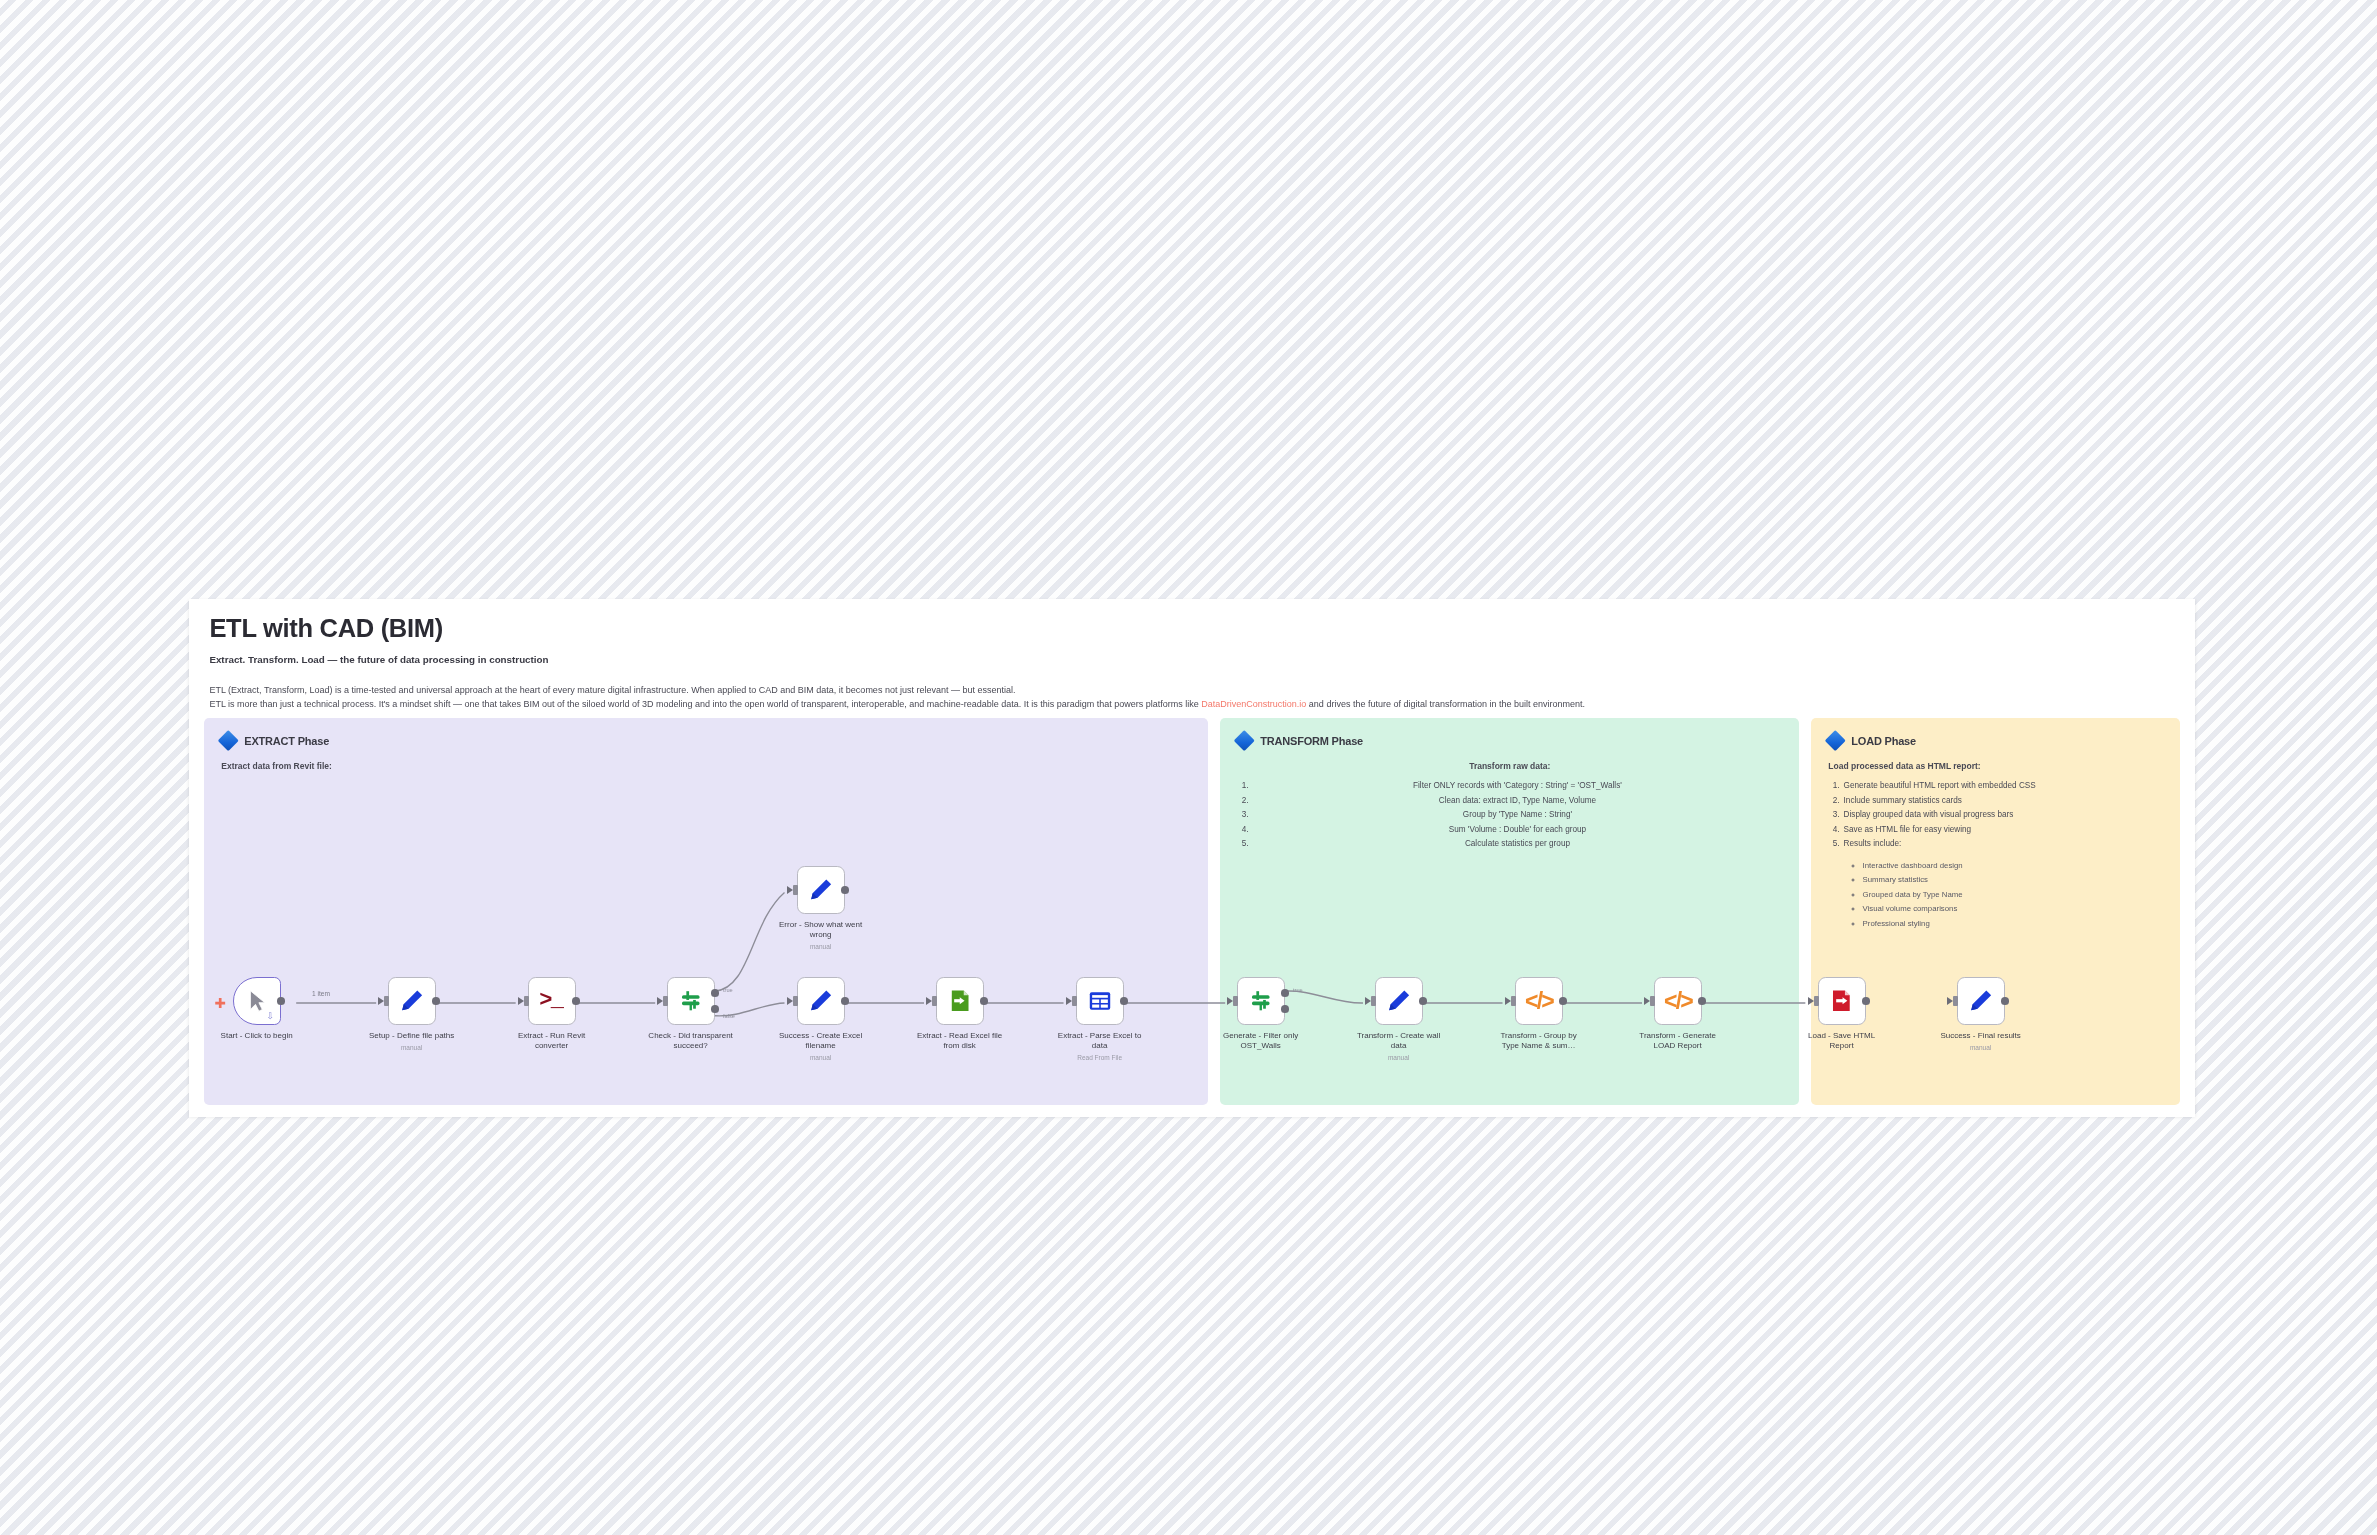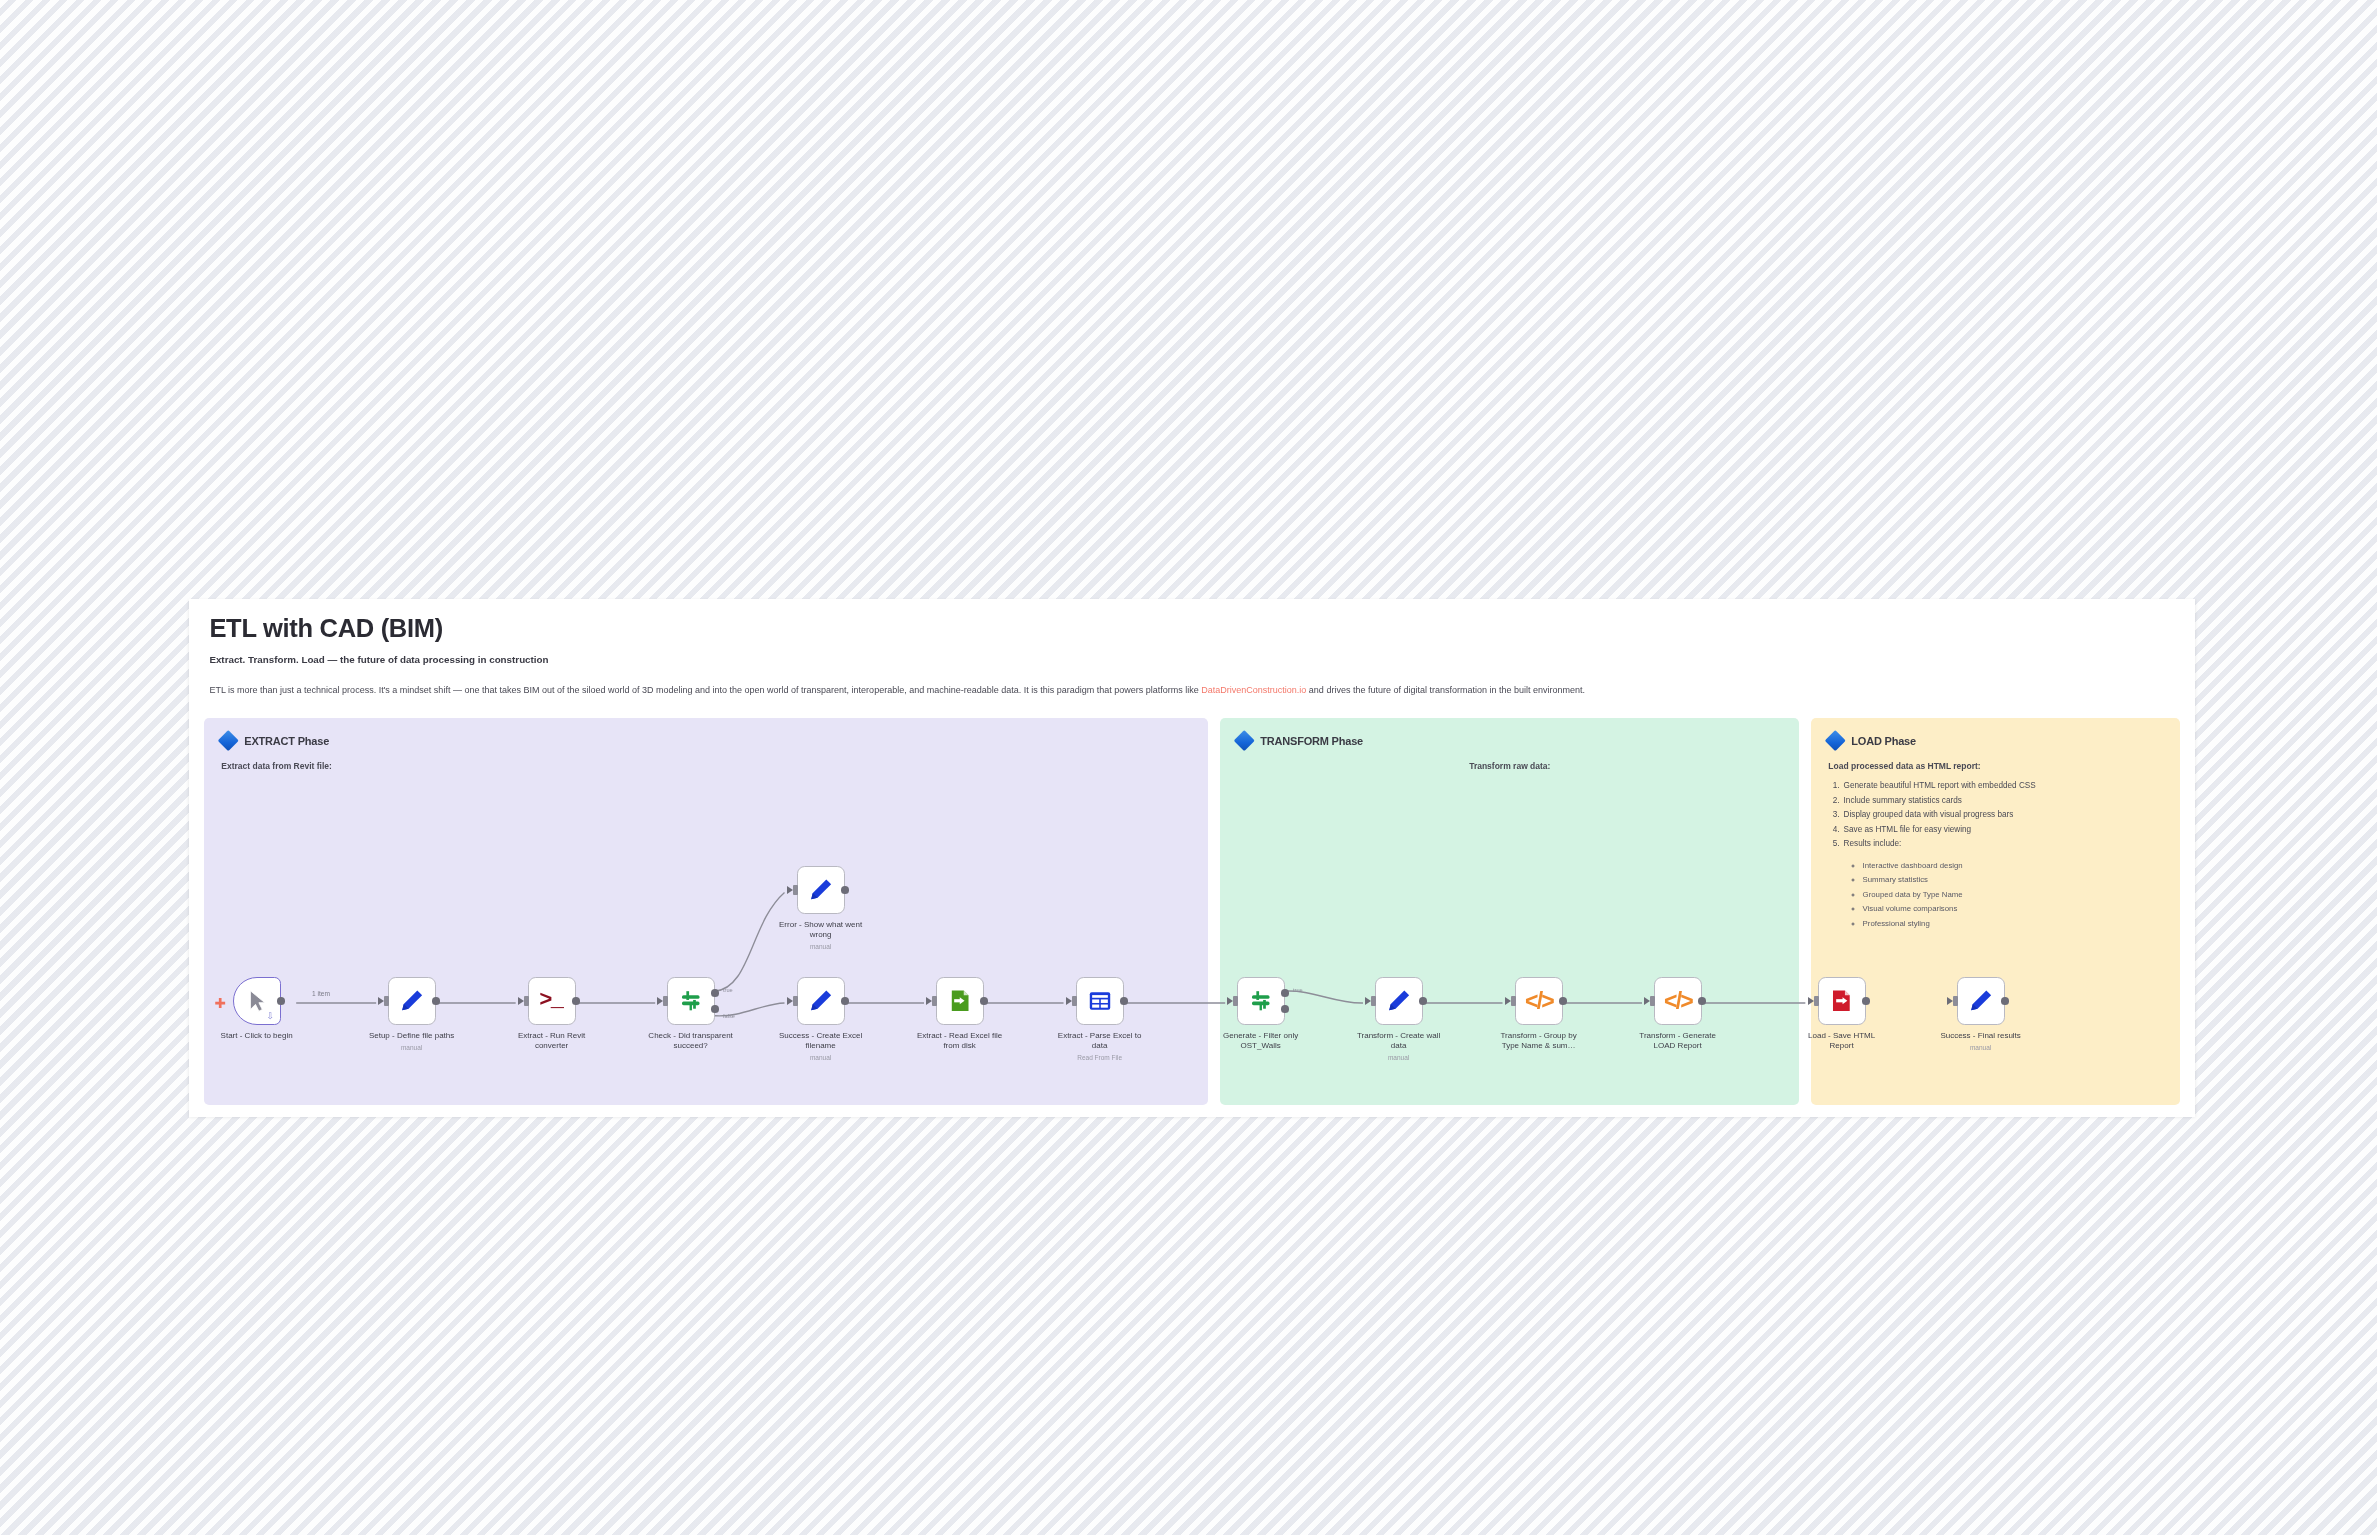--- a/index.html
+++ b/index.html
@@ -243,20 +243,21 @@
   }
 </style>
 </head>
 <body>
 
 <div id="doc-card">
 
   <div id="doc-header">
     <h1 id="page-title">ETL with CAD (BIM)</h1>
     <div id="page-subtitle">Extract. Transform. Load — the future of data processing in construction</div>
+    <p class="body-para">ETL (Extract, Transform, Load) is a time-tested and universal approach at the heart of every mature digital infrastructure. When applied to CAD and BIM data, it becomes not just relevant — but essential.</p>
     <p class="body-para">
       <span>ETL is more than just a technical process. It's a mindset shift — one that takes BIM out of the siloed world of 3D modeling and into the open world of transparent, interoperable, and machine-readable data. It is this paradigm that powers platforms like </span><a class="body-link" href="#">DataDrivenConstruction.io</a><span> and drives the future of digital transformation in the built environment.</span>
     </p>
   </div>
 
   <div id="phases-row">
 
     <section class="phase phase-extract">
       <div class="phase-head">
         <span class="diamond-icon"></span>
@@ -264,20 +265,27 @@
       </div>
       <div class="phase-intro">Extract data from Revit file:</div>
     </section>
 
     <section class="phase phase-transform">
       <div class="phase-head">
         <span class="diamond-icon"></span>
         <span class="phase-title">TRANSFORM Phase</span>
       </div>
       <div class="phase-intro">Transform raw data:</div>
+      <ol class="phase-list">
+        <li>Filter ONLY records with 'Category : String' = 'OST_Walls'</li>
+        <li>Clean data: extract ID, Type Name, Volume</li>
+        <li>Group by 'Type Name : String'</li>
+        <li>Sum 'Volume : Double' for each group</li>
+        <li>Calculate statistics per group</li>
+      </ol>
     </section>
 
     <section class="phase phase-load">
       <div class="phase-head">
         <span class="diamond-icon"></span>
         <span class="phase-title">LOAD Phase</span>
       </div>
       <div class="phase-intro">Load processed data as HTML report:</div>
       <ol class="phase-list">
         <li>Generate beautiful HTML report with embedded CSS</li>

